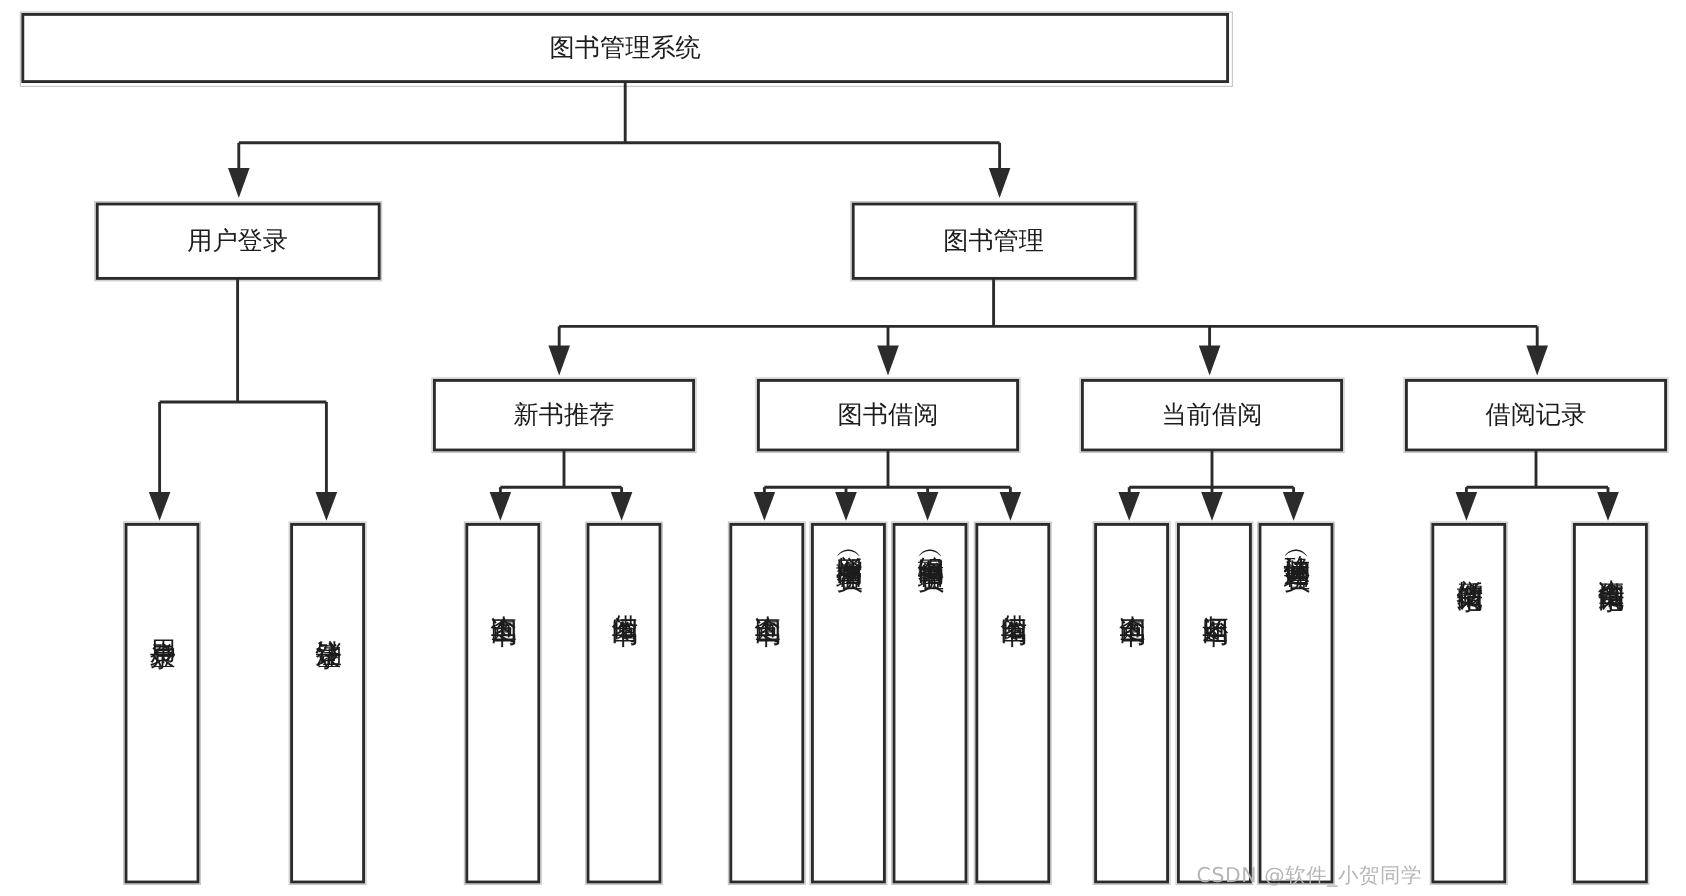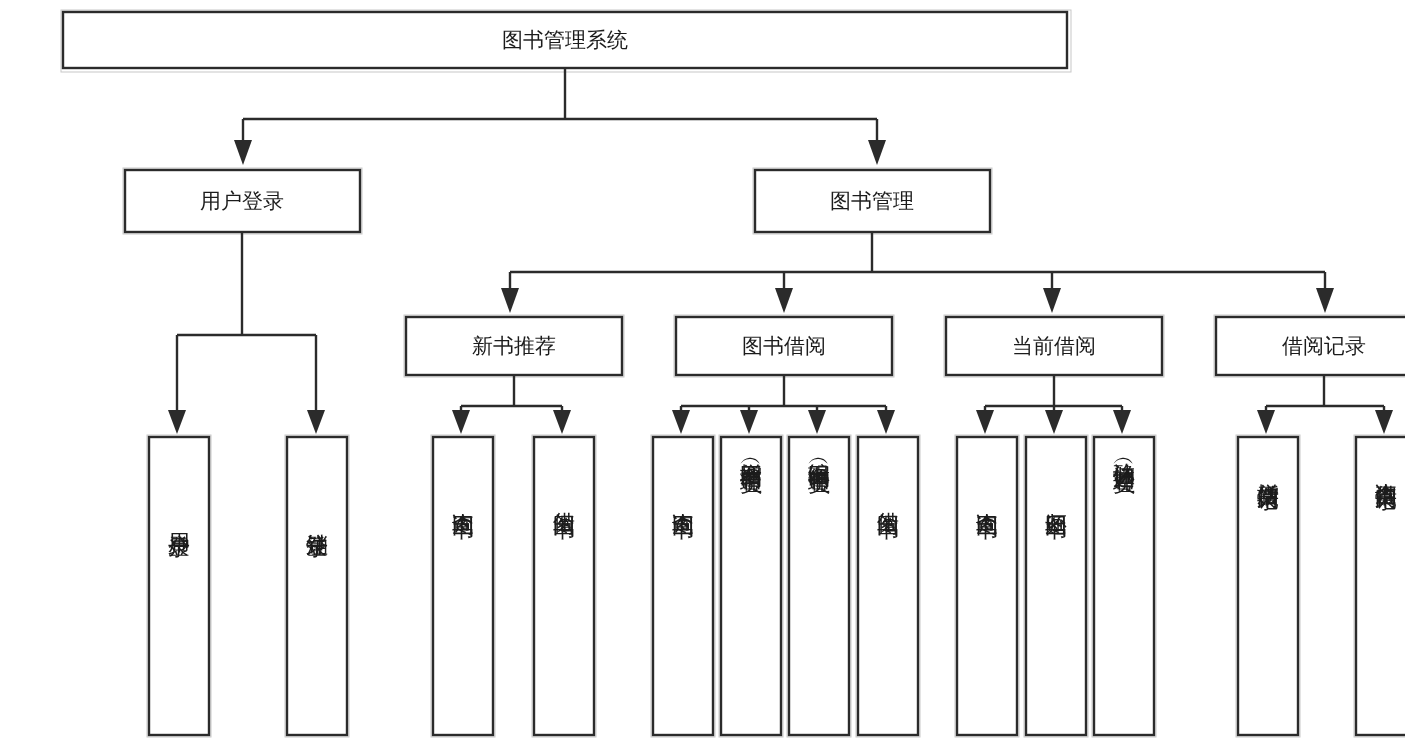--- a/index.html
+++ b/index.html
@@ -11,21 +11,20 @@
     width: 1405px;
     height: 747px;
     font-family: "DejaVu Sans", "Liberation Sans", sans-serif;
     overflow: hidden;
   }
   #diagram-root {
     position: relative;
     width: 1197px;
     height: 747px;
     background: #ffffff;
-    margin-left: 44px;
   }
   svg#tree-svg {
     position: absolute;
     left: 0;
     top: 0;
     width: 1405px;
     height: 747px;
     display: block;
   }
   .node-box {
@@ -304,14 +303,15 @@
     <span class="leaf-label">确认归还（管理员）</span>
   </div>
 
   <div class="leaf-label-wrap" style="left:1194px; top:437px; width:60px; height:298px; padding-top:28px;">
     <span class="leaf-label">新增借阅记录</span>
   </div>
   <div class="leaf-label-wrap" style="left:1312px; top:437px; width:60px; height:298px; padding-top:28px;">
     <span class="leaf-label">查询借阅记录</span>
   </div>
 
+  <div class="watermark">CSDN @软件_小贺同学</div>
 
 </div>
 
 </body></html>

